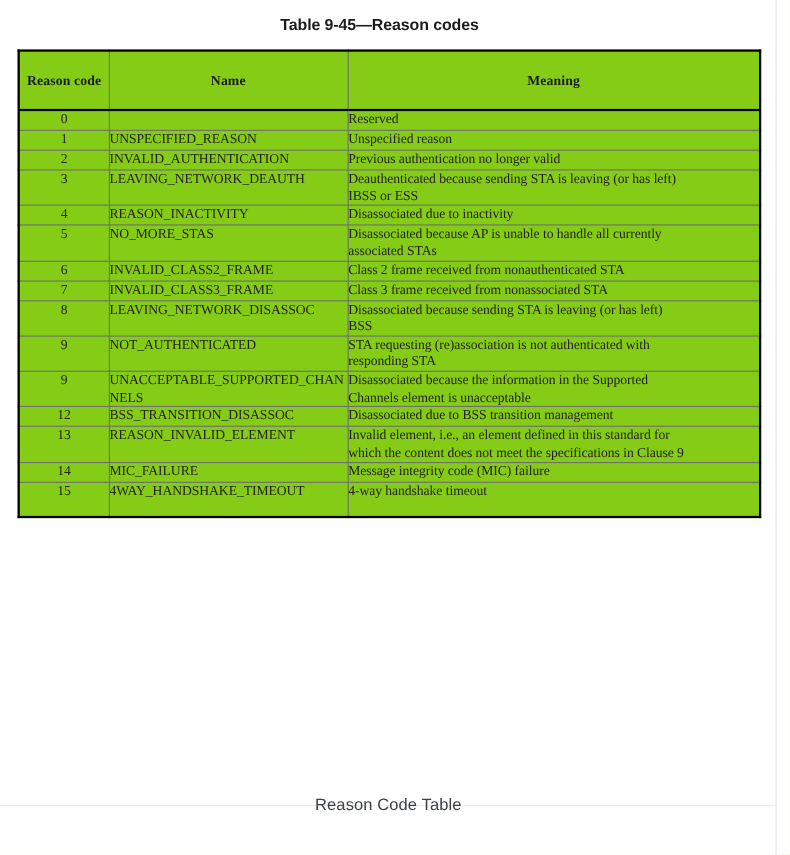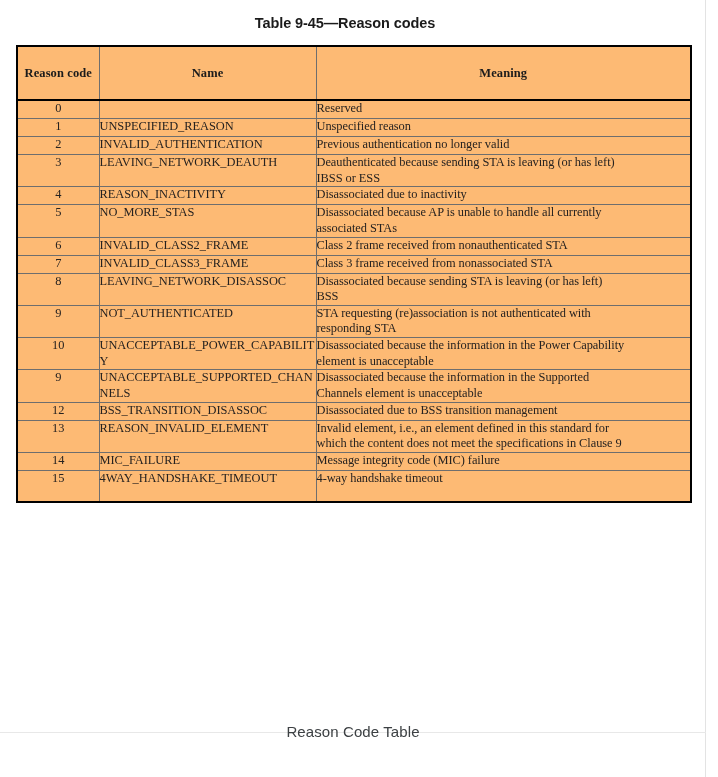--- a/index.html
+++ b/index.html
@@ -55,21 +55,21 @@
     left: 16px;
     top: 45px;
     width: 674px;
   }
 
   table.reason-table {
     border-collapse: collapse;
     width: 674px;
     table-layout: fixed;
     border: 2.2px solid #000000;
-    background: #fdba74;
+    background: #84cc16;
     padding-left: 38px;
   }
 
   table.reason-table col.c-code   { width: 82px; }
   table.reason-table col.c-name   { width: 217px; }
   table.reason-table col.c-mean   { width: 375px; }
 
   table.reason-table th,
   table.reason-table td {
     border-left: 1.1px solid #6e6e6e;
@@ -211,26 +211,20 @@
               <td class="meaning-cell">Disassociated because sending STA is leaving (or has left)
 BSS</td>
             </tr>
             <tr class="r-2line">
               <td class="code-cell">9</td>
               <td class="name-cell">NOT_AUTHENTICATED</td>
               <td class="meaning-cell">STA requesting (re)association is not authenticated with
 responding STA</td>
             </tr>
             <tr class="r-2line">
-              <td class="code-cell">10</td>
-              <td class="name-cell">UNACCEPTABLE_POWER_CAPABILITY</td>
-              <td class="meaning-cell">Disassociated because the information in the Power Capability
-element is unacceptable</td>
-            </tr>
-            <tr class="r-2line">
               <td class="code-cell">9</td>
               <td class="name-cell">UNACCEPTABLE_SUPPORTED_CHANNELS</td>
               <td class="meaning-cell">Disassociated because the information in the Supported
 Channels element is unacceptable</td>
             </tr>
             <tr class="r-1line">
               <td class="code-cell">12</td>
               <td class="name-cell">BSS_TRANSITION_DISASSOC</td>
               <td class="meaning-cell">Disassociated due to BSS transition management</td>
             </tr>

